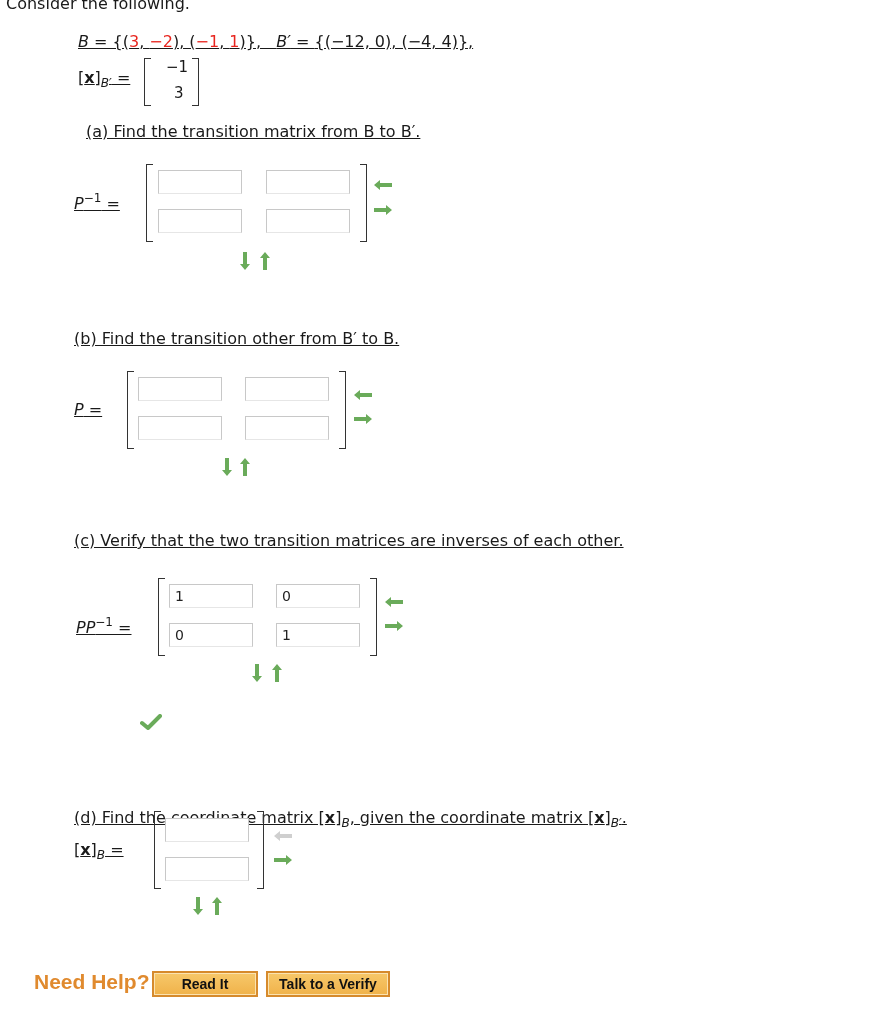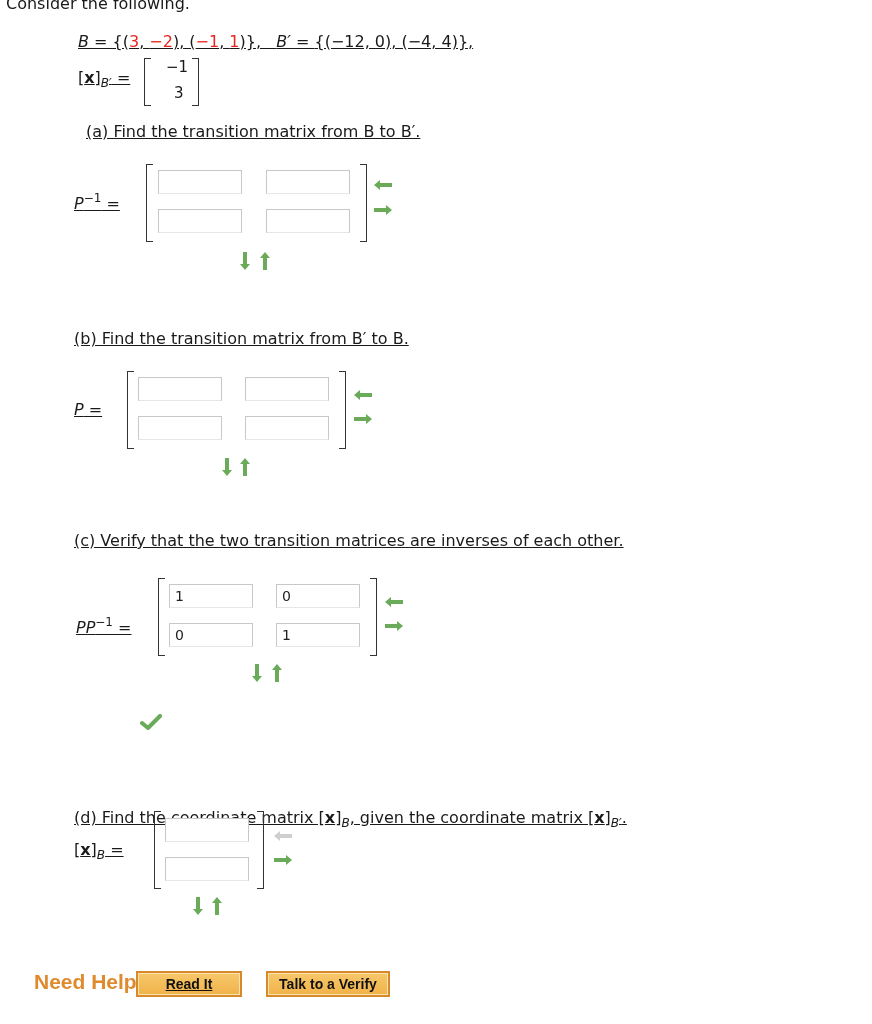--- a/index.html
+++ b/index.html
@@ -84,21 +84,21 @@
     <svg width="10" height="18">
       <polygon points="5,18 0,12 3,12 3,0 7,0 7,12 10,12" fill="#6aab5a"></polygon>
     </svg>
   </div>
 <div class="arrow" style="left:260px; top:252px;">
     <svg width="10" height="18">
       <polygon points="5,0 0,6 3,6 3,18 7,18 7,6 10,6" fill="#6aab5a"></polygon>
     </svg>
   </div>
 
-<div class="abs line" style="left:74px; top:329px;">(b) Find the transition matrix from B′ to B.</div>
+<div class="abs line" style="left:74px; top:329px;">(b) Find the transition other from B′ to B.</div>
 <div class="abs line" style="left:74px; top:400px;">
   <span class="it">P</span> =
 </div>
 <div class="bracket-l" style="left:127px; top:371px; height:76px;"></div>
 <input class="cell" style="left: 138px; top: 377px;" value="">
 <input class="cell" style="left: 245px; top: 377px;" value="">
 <input class="cell" style="left: 138px; top: 416px;" value="">
 <input class="cell" style="left: 245px; top: 416px;" value="">
 <div class="bracket-r" style="left:339px; top:371px; height:76px;"></div>
 <div class="arrow" style="left:354px; top:390px;">
@@ -183,14 +183,14 @@
       <polygon points="5,18 0,12 3,12 3,0 7,0 7,12 10,12" fill="#6aab5a"></polygon>
     </svg>
   </div>
 <div class="arrow" style="left:212px; top:897px;">
     <svg width="10" height="18">
       <polygon points="5,0 0,6 3,6 3,18 7,18 7,6 10,6" fill="#6aab5a"></polygon>
     </svg>
   </div>
 
 <div class="abs help-label">Need Help?</div>
-<div class="help-btn" style="left:136px; width:106px;text-decoration:underline;">Read It</div>
+<div class="help-btn" style="left:152px; width:106px;">Read It</div>
 <div class="help-btn" style="left:266px; width:124px;">Talk to a Verify</div>
 
 </body></html>

